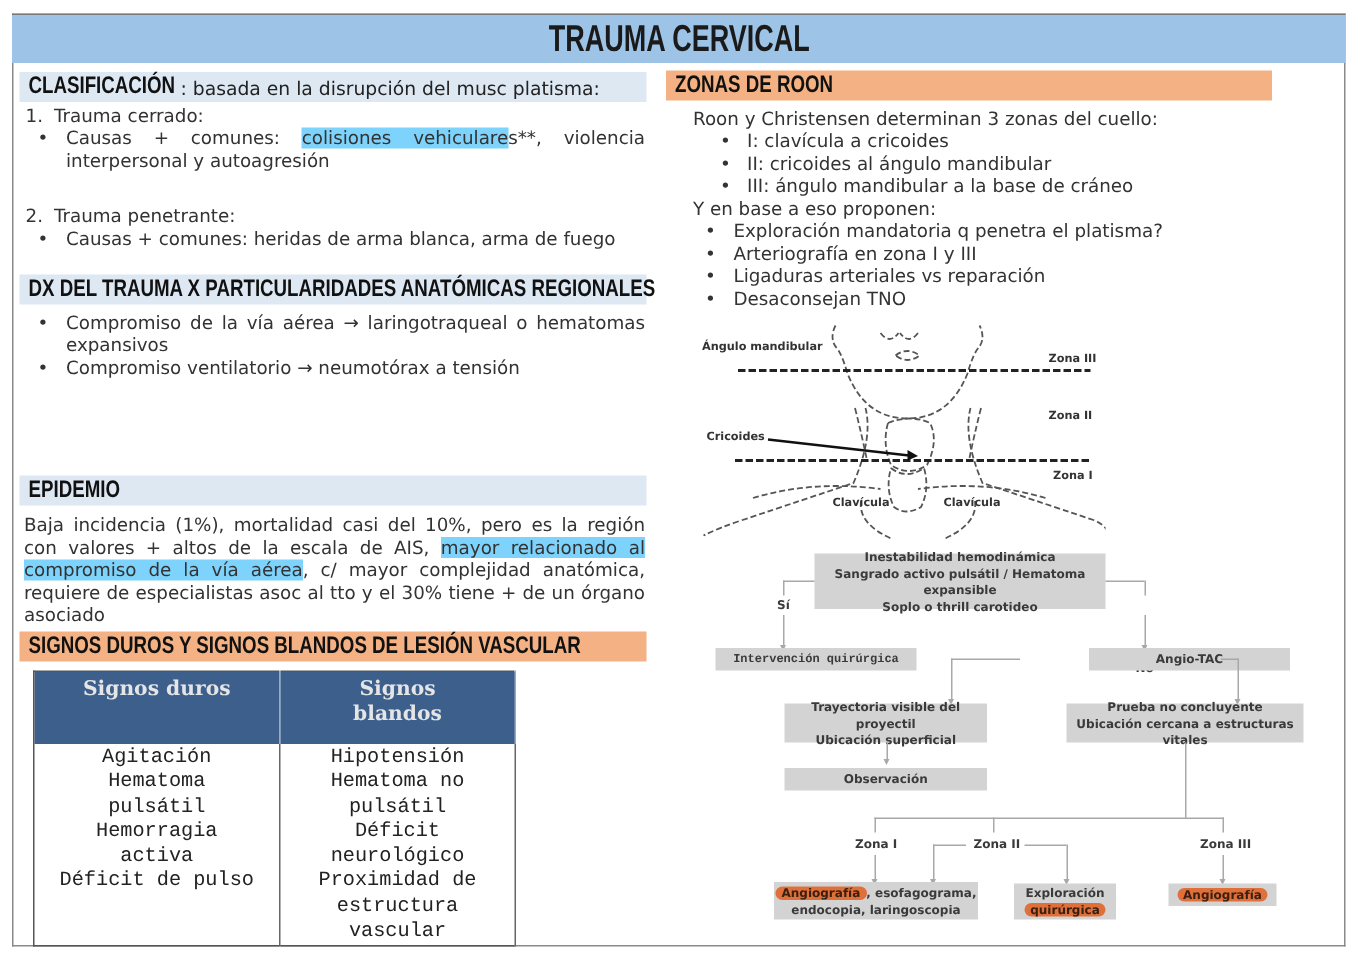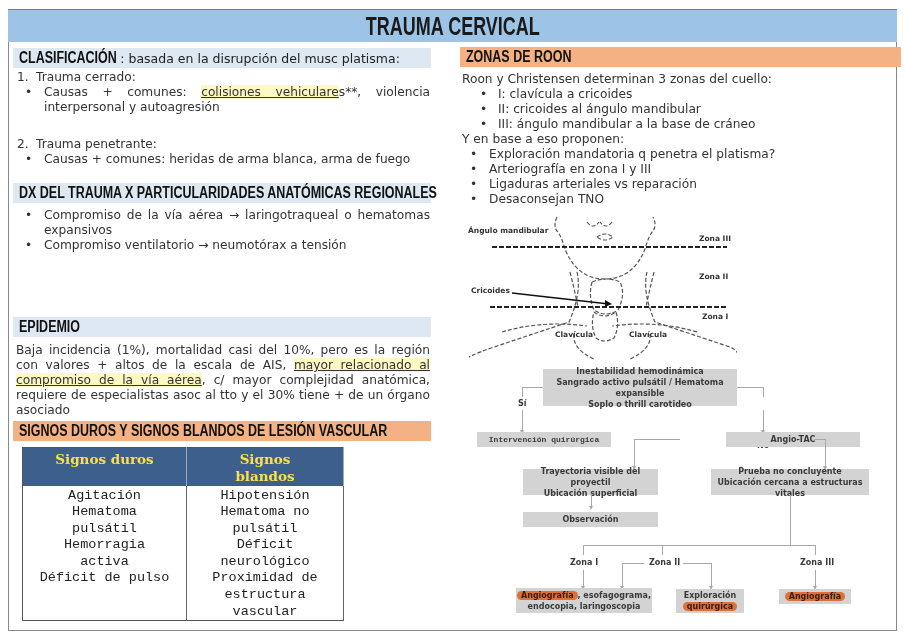--- a/index.html
+++ b/index.html
@@ -28,38 +28,38 @@
   .sec-head .h-strong {
     font-family: "Liberation Sans", sans-serif; font-weight: bold; font-size: 16px;
     display: inline-block; transform: scaleX(0.78); transform-origin: left center;
     text-transform: uppercase; color: #111; white-space: nowrap;
   }
   .blue { background: #dde8f3; }
   .orange { background: #f4b183; }
 
   .txt { position: absolute; font-size: 12.2px; line-height: 15px; color: #333; }
   .justify { text-align: justify; }
-  .hl { background: #fef9c3; text-decoration: underline; }
+  .hl { background: #7dd3fc; }
   ul.bul { list-style: none; }
   ul.bul li { position: relative; padding-left: 27px; }
   ul.bul li::before { content: "\2022"; position: absolute; left: 8px; top: 0; }
   ul.bul.indent li { padding-left: 36px; }
   ul.bul.indent li::before { left: 18px; }
   .num { position: relative; padding-left: 19px; }
   .num .n { position: absolute; left: 0; }
 
   
   .signs-table {
     position: absolute; left: 22px; top: 447px; width: 322px; height: 172px;
     border: 1.5px solid #555; border-collapse: collapse;
     font-family: "DejaVu Serif", serif;
   }
   .signs-table th {
-    background: #3c5f8c; color: #fde047; font-weight: bold; font-size: 13.5px;
-    line-height: 17px; height: 38px; vertical-align: top; padding-top: 3px;
+    background: #3c5f8c; color: #e5e5e5; font-weight: bold; font-size: 13.5px;
+    line-height: 17px; height: 48px; vertical-align: top; padding-top: 3px;
     border-right: 1px solid #9aa9bd;
   }
   .signs-table td {
     vertical-align: top; text-align: center; font-size: 13.5px; line-height: 16.6px;
     color: #222; padding-top: 2px; border-right: 1px solid #666;
   }
   .signs-table td div { white-space: nowrap; font-family: Liberation Mono, monospace; }
 
   
   .neck { position: absolute; left: 462px; top: 212px; width: 275px; height: 150px; }
@@ -157,21 +157,21 @@
       <div>Déficit</div>
           <div>neurológico</div>
           <div>Proximidad de</div>
       <div>estructura</div>
           <div>vascular</div>
     </td>
   </tr>
 </tbody>
   </table>
 
-<div class="sec-head orange" style="left:460px; top:47px; width:441px;">
+<div class="sec-head orange" style="left:444px; top:47px; width:404px;">
   <span class="h-strong">ZONAS DE ROON</span>
 </div>
 <div class="txt" style="left:462px; top:72px; width:430px;">
   <div>Roon y Christensen determinan 3 zonas del cuello:</div>
   <ul class="bul indent">
     <li>I: clavícula a cricoides</li>
     <li>II: cricoides al ángulo mandibular</li>
     <li>III: ángulo mandibular a la base de cráneo</li>
   </ul>
   <div>Y en base a eso proponen:</div>

